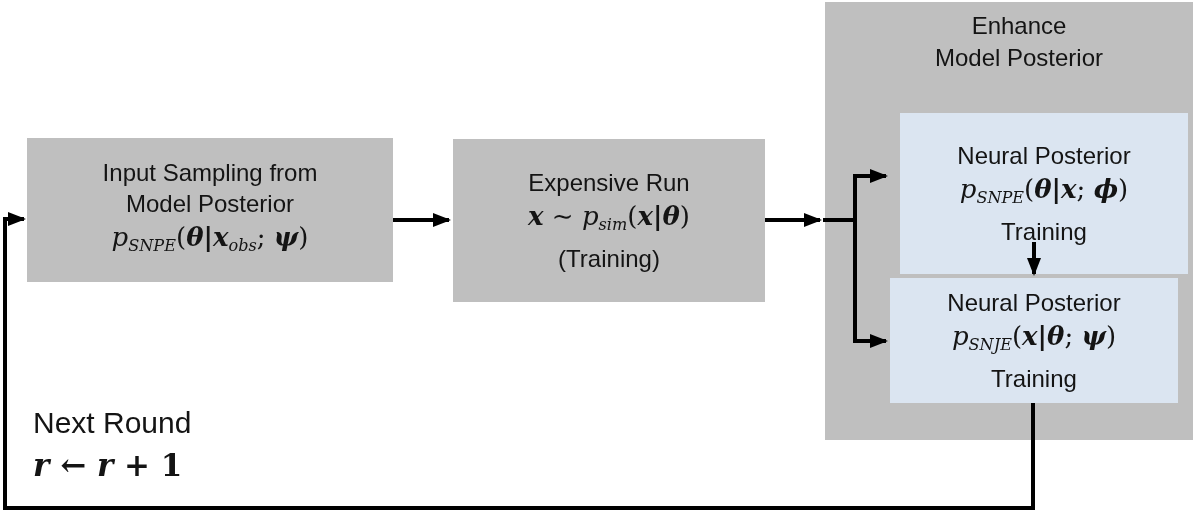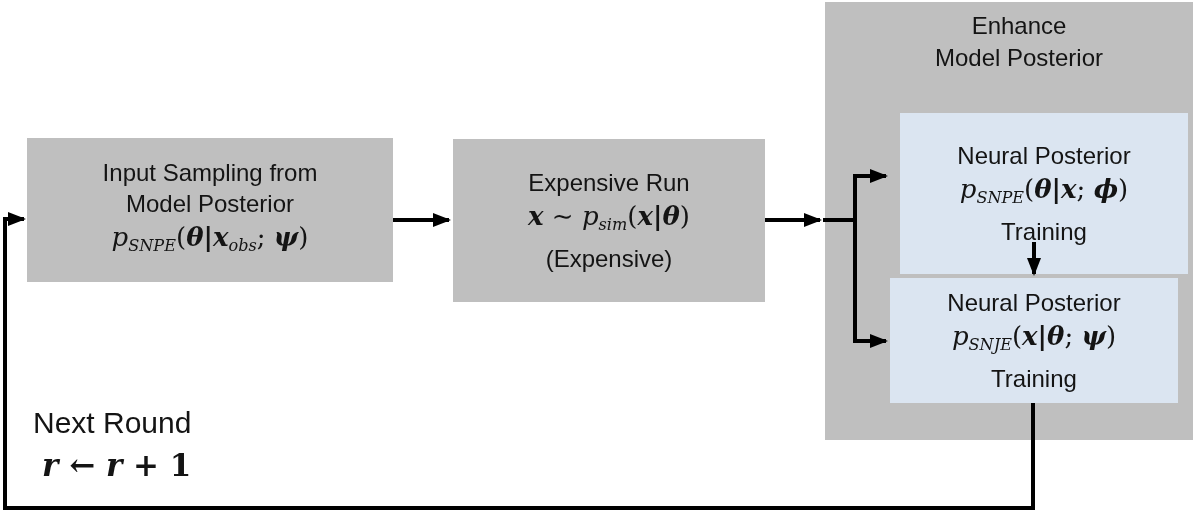--- a/index.html
+++ b/index.html
@@ -61,21 +61,21 @@
     text-align: center;
     font-size: 24px;
     line-height: 32px;
     margin-left: 20px;
   }
   #np-box { left: 75px; top: 111px; width: 288px; height: 161px; }
   #nl-box { left: 65px; top: 276px; width: 288px; height: 125px; }
 
   #next-round {
     position: absolute;
-    left: 33px; top: 403px; text-align: right;
+    left: 33px; top: 403px;
   }
   .nr-label {
     font-size: 30px;
     line-height: 40px;
   }
   .nr-formula {
     font-size: 31px;
     line-height: 44px;
     font-weight: bold;
   }
@@ -103,21 +103,21 @@
 
   <div class="box gray" id="input-box">
     <div class="node-line">Input Sampling from</div>
     <div class="node-line">Model Posterior</div>
     <div class="formula"><span class="i">p</span><span class="i sub">SNPE</span><span>(</span><span class="i b">θ</span><span class="b">|</span><span class="i b">x</span><span class="i sub">obs</span><span>; </span><span class="i b">ψ</span><span>)</span></div>
   </div>
 
   <div class="box gray" id="sim-box">
     <div class="node-line">Expensive Run</div>
     <div class="formula"><span class="i b">x</span><span> ∼ </span><span class="i">p</span><span class="i sub">sim</span><span>(</span><span class="i b">x</span><span class="b">|</span><span class="i b">θ</span><span>)</span></div>
-    <div class="node-line">(Expensive)</div>
+    <div class="node-line">(Training)</div>
   </div>
 
   <div class="box gray" id="enhance-box">
     <div class="enh-title">
       <div>Enhance</div>
       <div>Model Posterior</div>
     </div>
 
     <div class="box blue" id="np-box">
       <div class="node-line">Neural Posterior</div>

